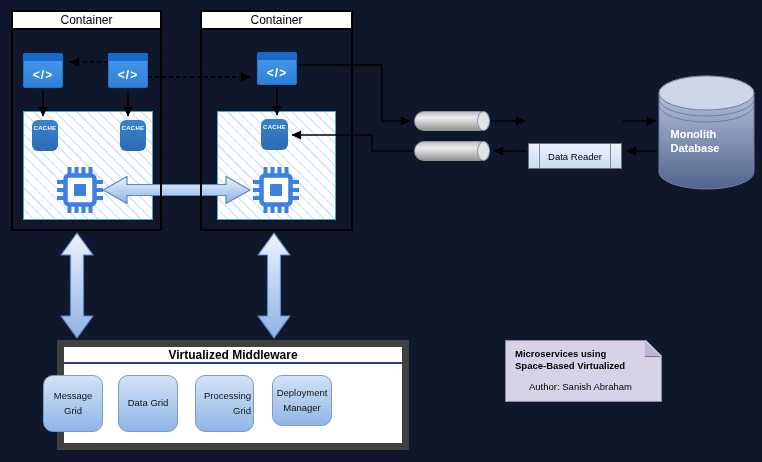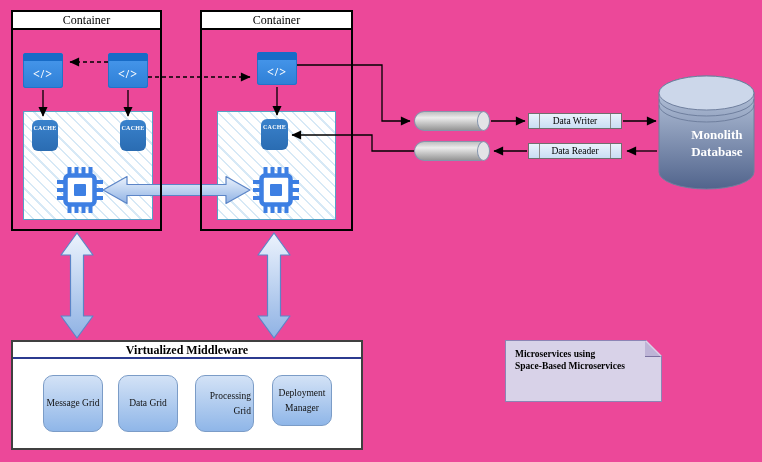--- a/index.html
+++ b/index.html
@@ -1,19 +1,19 @@
 <!DOCTYPE html>
 <html><head>
 <meta charset="utf-8">
 <style>
   html,body{margin:0;padding:0;background:#fff;}
   *{box-sizing:border-box;}
   #canvas{
-    position:relative;width:762px;height:462px;background:#ec4899;overflow:hidden;
-    font-family:Liberation Serif, serif;color:#000;
+    position:relative;width:762px;height:462px;background:#0f172a;overflow:hidden;
+    font-family:Liberation Sans, sans-serif;color:#000;
   }
   .abs{position:absolute;}
   svg.layer{position:absolute;left:0;top:0;pointer-events:none;}
 
   
   .container-box{border:2px solid #000;background:transparent;z-index:3;}
   .container-title{height:18px;border-bottom:2px solid #000;background:#fff;
     text-align:center;font-size:12px;line-height:17px;}
 
   
@@ -49,26 +49,26 @@
     border-radius:50%;background:#e3e3e6;}
 
   
   .io-box{z-index:4;border:1px solid #6f6f6f;background:linear-gradient(180deg,#eaf2fc 0%,#c9def4 100%);
     font-size:9.5px;display:flex;align-items:center;justify-content:center;}
   .io-bar-l{position:absolute;left:0;top:0;bottom:0;width:11px;border-right:1px solid #8a8a8a;}
   .io-bar-r{position:absolute;right:0;top:0;bottom:0;width:11px;border-left:1px solid #8a8a8a;}
 
   
   .db{z-index:4;}
-  .db-label{position:absolute;left:0;right:0;top:52px;text-align:right;color:#fff;
-    font-weight:bold;font-size:13px;line-height:1.3;}
+  .db-label{position:absolute;left:0;right:0;top:52px;text-align:left;color:#fff;
+    font-weight:bold;font-size:11px;line-height:1.3;}
   .db-label span{display:block;width:72px;margin:0 auto;}
 
   
-  .middleware{border:2px solid #404040;background:#fff;z-index:3;}
+  .middleware{border:7px solid #404040;background:#fff;z-index:3;margin-left:46px;}
   .middleware-title{height:17px;border-bottom:2px solid #2b3a8f;background:#fff;
     text-align:center;font-weight:bold;font-size:12px;line-height:16px;}
   .grid-box{
     z-index:4;border:1px solid #7b9cc7;border-radius:10px;
     background:linear-gradient(180deg,#d3e2f6 0%,#8fb6e8 100%);
     display:flex;align-items:center;justify-content:center;text-align:center;
     font-size:9.5px;line-height:1.55;padding:2px;color:#111;
   }
 
   
@@ -176,26 +176,21 @@
 
   <div class="abs pipe" style="left:414px;top:111px;width:76px;height:20px;">
     <div class="pipe-body"></div>
     <div class="pipe-cap"></div>
   </div>
   <div class="abs pipe" style="left:414px;top:141px;width:76px;height:20px;">
     <div class="pipe-body"></div>
     <div class="pipe-cap"></div>
   </div>
 
-  <div class="abs io-box" style="left:528px;top:113px;width:94px;height:16px;">
-    <div class="io-bar-l"></div>
-    <div class="io-bar-r"></div>
-    <span>Data Writer</span>
-  </div>
-  <div class="abs io-box" style="left:528px;top:143px;width:94px;height:16px;">
+  <div class="abs io-box" style="left:528px;top:143px;width:94px;height:26px;">
     <div class="io-bar-l"></div>
     <div class="io-bar-r"></div>
     <span>Data Reader</span>
   </div>
 
   <div class="abs db" style="left:658px;top:75px;width:97px;height:115px;">
     <svg width="97" height="115" viewBox="0 0 97 115">
       <defs>
         <linearGradient id="gDB" x1="0" y1="0" x2="0" y2="1">
           <stop offset="0" stop-color="#c2cfe4"></stop>
@@ -223,21 +218,22 @@
   </div>
   <div class="abs grid-box" style="left:195px;top:375px;width:59px;height:57px;text-align:right;">
     <span>Processing Grid</span>
   </div>
   <div class="abs grid-box" style="left:272px;top:375px;width:60px;height:51px;">
     <span>Deployment Manager</span>
   </div>
 
   <div class="abs note" style="left:505px;top:340px;width:157px;height:62px;">
     <div class="note-title">Microservices using</div>
-    <div class="note-title">Space-Based Microservices</div>
+    <div class="note-title">Space-Based Virtualized</div>
+    <div class="note-author">Author: Sanish Abraham</div>
   </div>
   <div class="abs note-fold" style="left:645px;top:341px;z-index:5;"></div>
 
   <svg class="layer" width="762" height="462" style="z-index:6;">
     <defs>
       <marker id="arr" markerWidth="9" markerHeight="9" refX="7.5" refY="4.5" orient="auto">
         <path d="M0.5,1 L8,4.5 L0.5,8 Z" fill="#000"></path>
       </marker>
     </defs>
     <path d="M108,62 L70,62" stroke="#000" stroke-width="1.3" fill="none" stroke-dasharray="4 3" marker-end="url(#arr)"></path>

